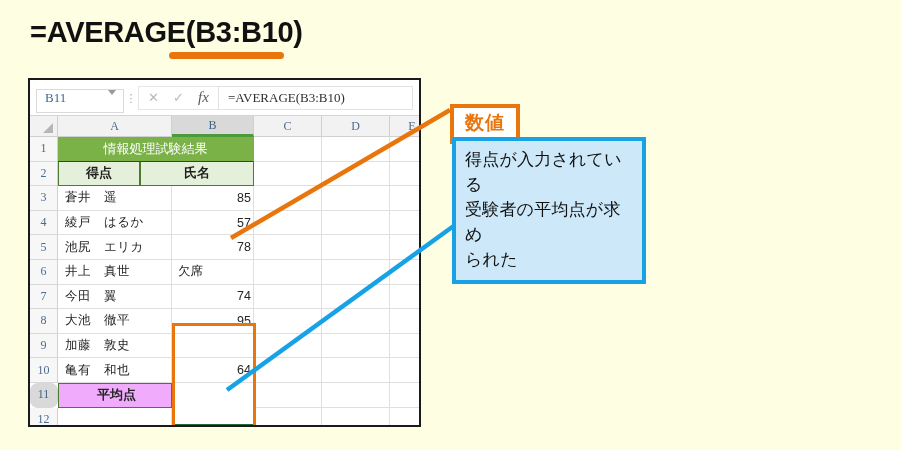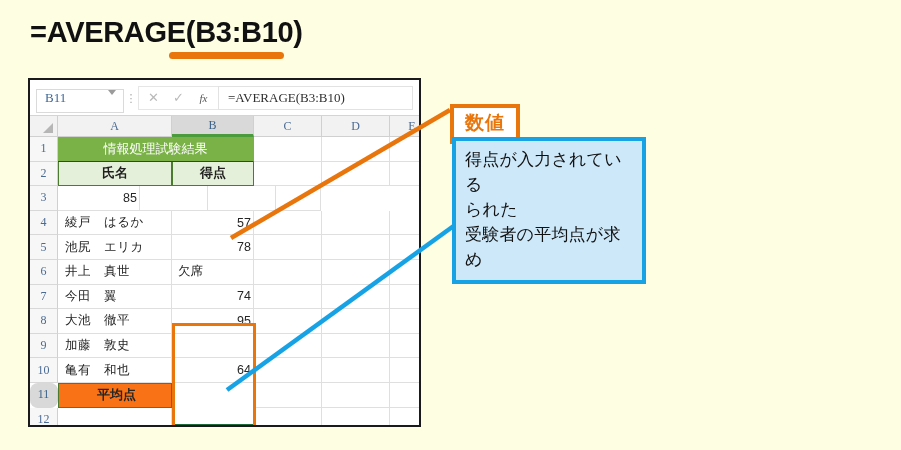--- a/index.html
+++ b/index.html
@@ -110,21 +110,21 @@
   .f-icon {
     width: 25px;
     text-align: center;
     color: #B9B9B9;
     font-size: 13px;
   }
   .f-icon.fx {
     color: #585858;
     font-style: italic;
     font-family: "Liberation Serif", "DejaVu Serif", serif;
-    font-size: 11px;
+    font-size: 15px;
   }
   #formula-input {
     flex: 1;
     height: 24px;
     margin-right: 6px;
     border: 1px solid #E2E2E2;
     background: #FFFFFF;
     box-sizing: border-box;
     display: flex;
     align-items: center;
@@ -242,21 +242,21 @@
   }
   .cell.num {
     justify-content: flex-end;
     padding-right: 2px;
   }
   .cell.text-left {
     justify-content: flex-start;
     padding-left: 6px;
   }
   .cell.avg-label {
-    background: #f97316;
+    background: #f0abfc;
     font-weight: bold;
     justify-content: center;
     font-size: 13px;
     border: 1px solid #4B7B30;
     padding-left: 7px;
   }
   .cell.avg-value {
     background: #14b8a6;
     font-weight: bold;
     justify-content: flex-end;
@@ -372,28 +372,29 @@
     <div id="rows-container">
         <div class="grid-row">
           <div class="row-head">1</div>
           <div class="cell title-green" style="width: 196px; min-width: 196px;">情報処理試験結果</div>
           <div class="cell col-c"></div>
           <div class="cell col-d"></div>
           <div class="cell col-e"></div>
         </div>
         <div class="grid-row">
           <div class="row-head">2</div>
+          <div class="cell col-b hdr-green">得点</div>
           <div class="cell col-a hdr-green">氏名</div>
-          <div class="cell col-b hdr-green">得点</div>
           <div class="cell col-c"></div>
           <div class="cell col-d"></div>
           <div class="cell col-e"></div>
         </div>
         <div class="grid-row">
           <div class="row-head">3</div>
+          <div class="cell col-a name-cell">蒼井　遥</div>
           <div class="cell col-b num">85</div>
           <div class="cell col-c"></div>
           <div class="cell col-d"></div>
           <div class="cell col-e"></div>
         </div>
         <div class="grid-row">
           <div class="row-head">4</div>
           <div class="cell col-a name-cell">綾戸　はるか</div>
           <div class="cell col-b num">57</div>
           <div class="cell col-c"></div>
@@ -472,15 +473,15 @@
 
 <svg id="leaders">
   <line x1="231" y1="238" x2="450" y2="110" stroke="#E8760C" stroke-width="4.5"></line>
   <line x1="227" y1="390" x2="455" y2="225" stroke="#16A2E5" stroke-width="4.5"></line>
 </svg>
 
 <div id="callout-orange">数値</div>
 
 <div id="callout-blue">
   <div>得点が入力されている</div>
+  <div>受験者の平均点が求め</div>
   <div>られた</div>
-  <div>受験者の平均点が求め</div>
 </div>
 
 </body></html>

